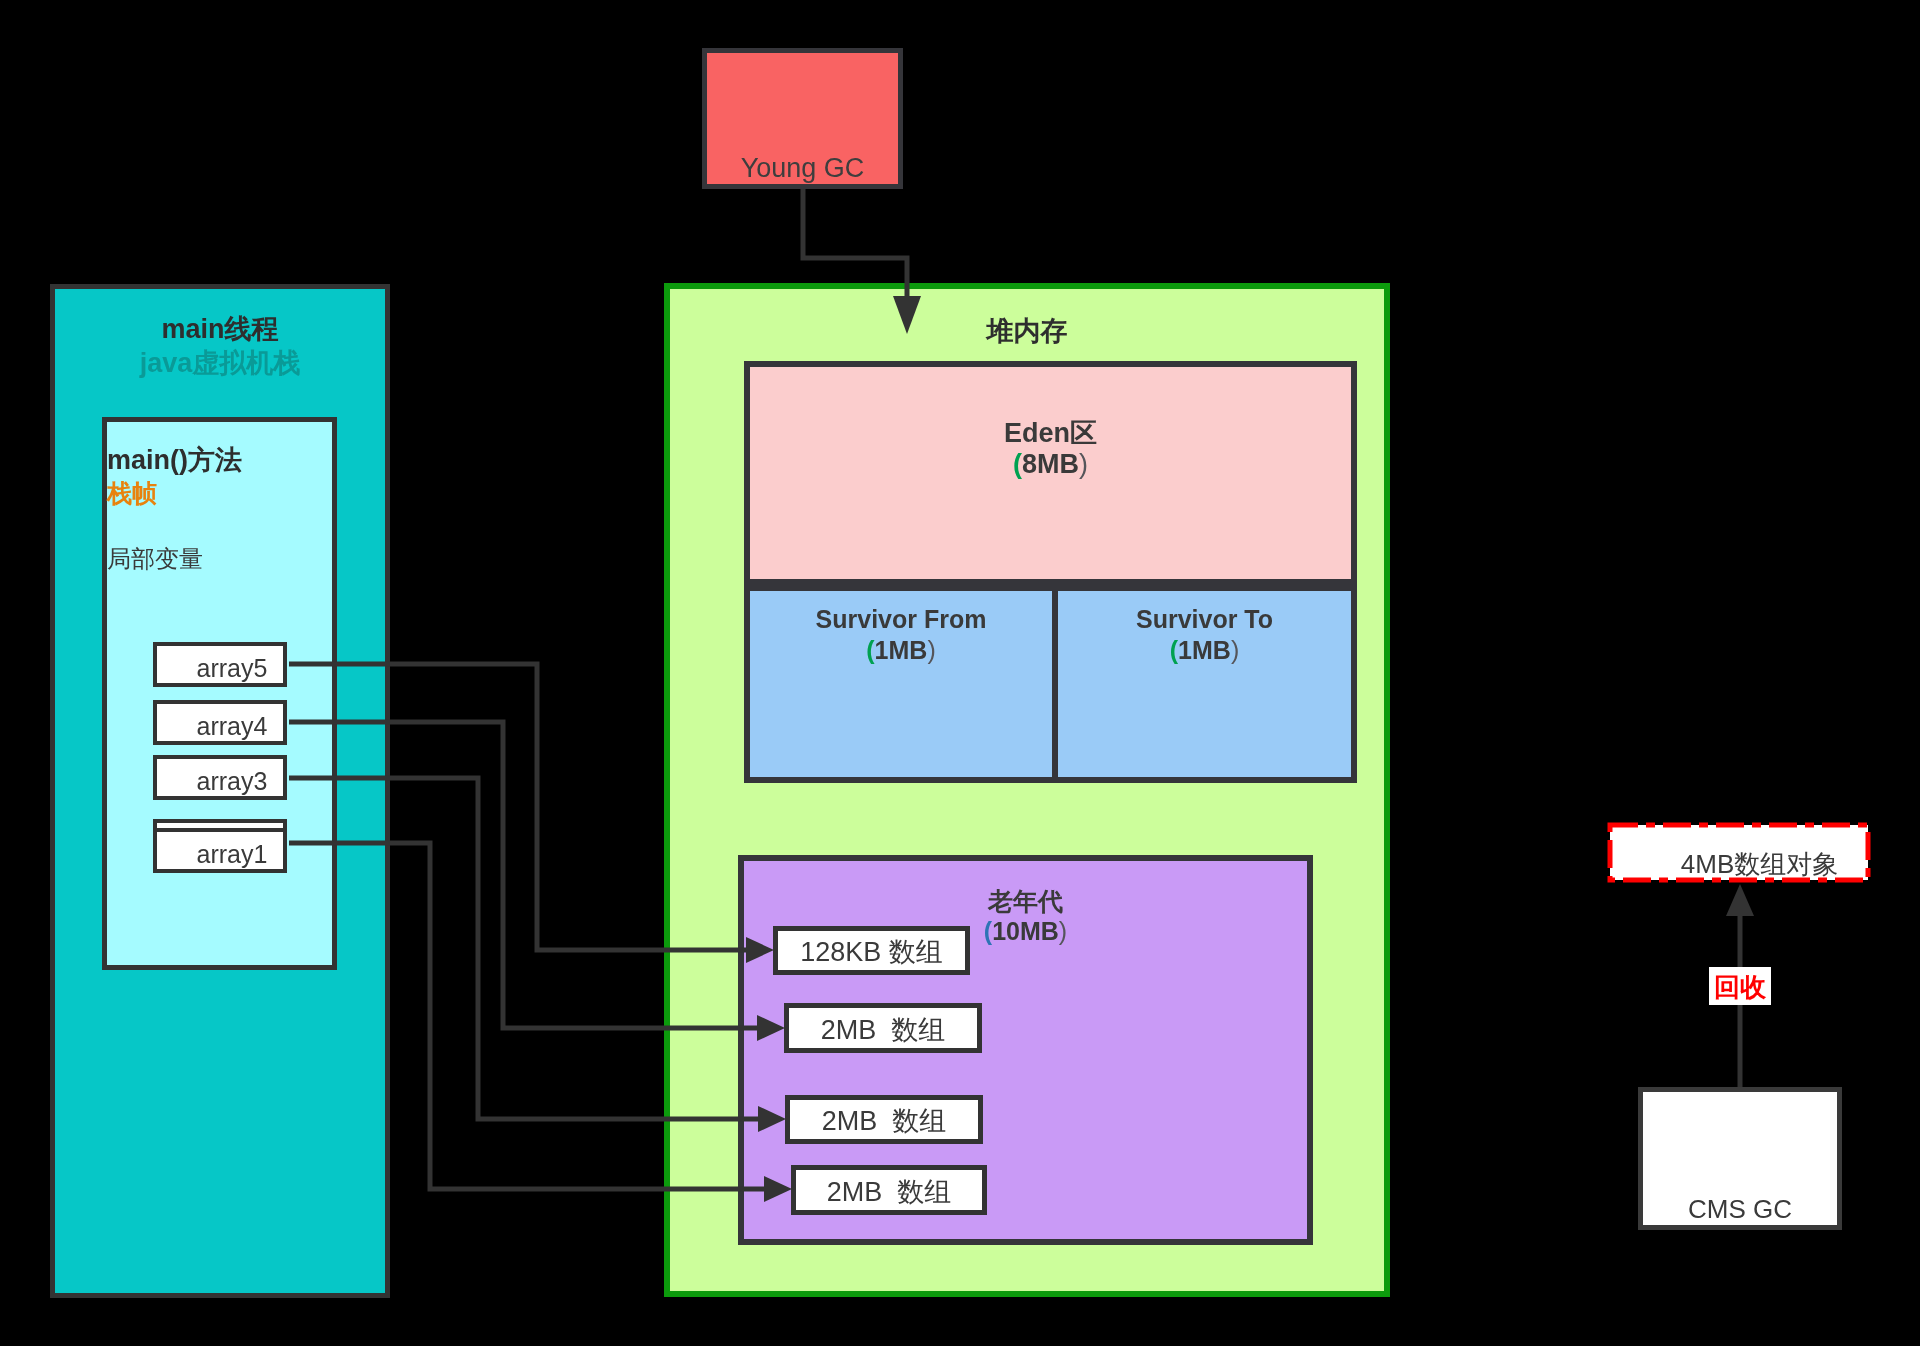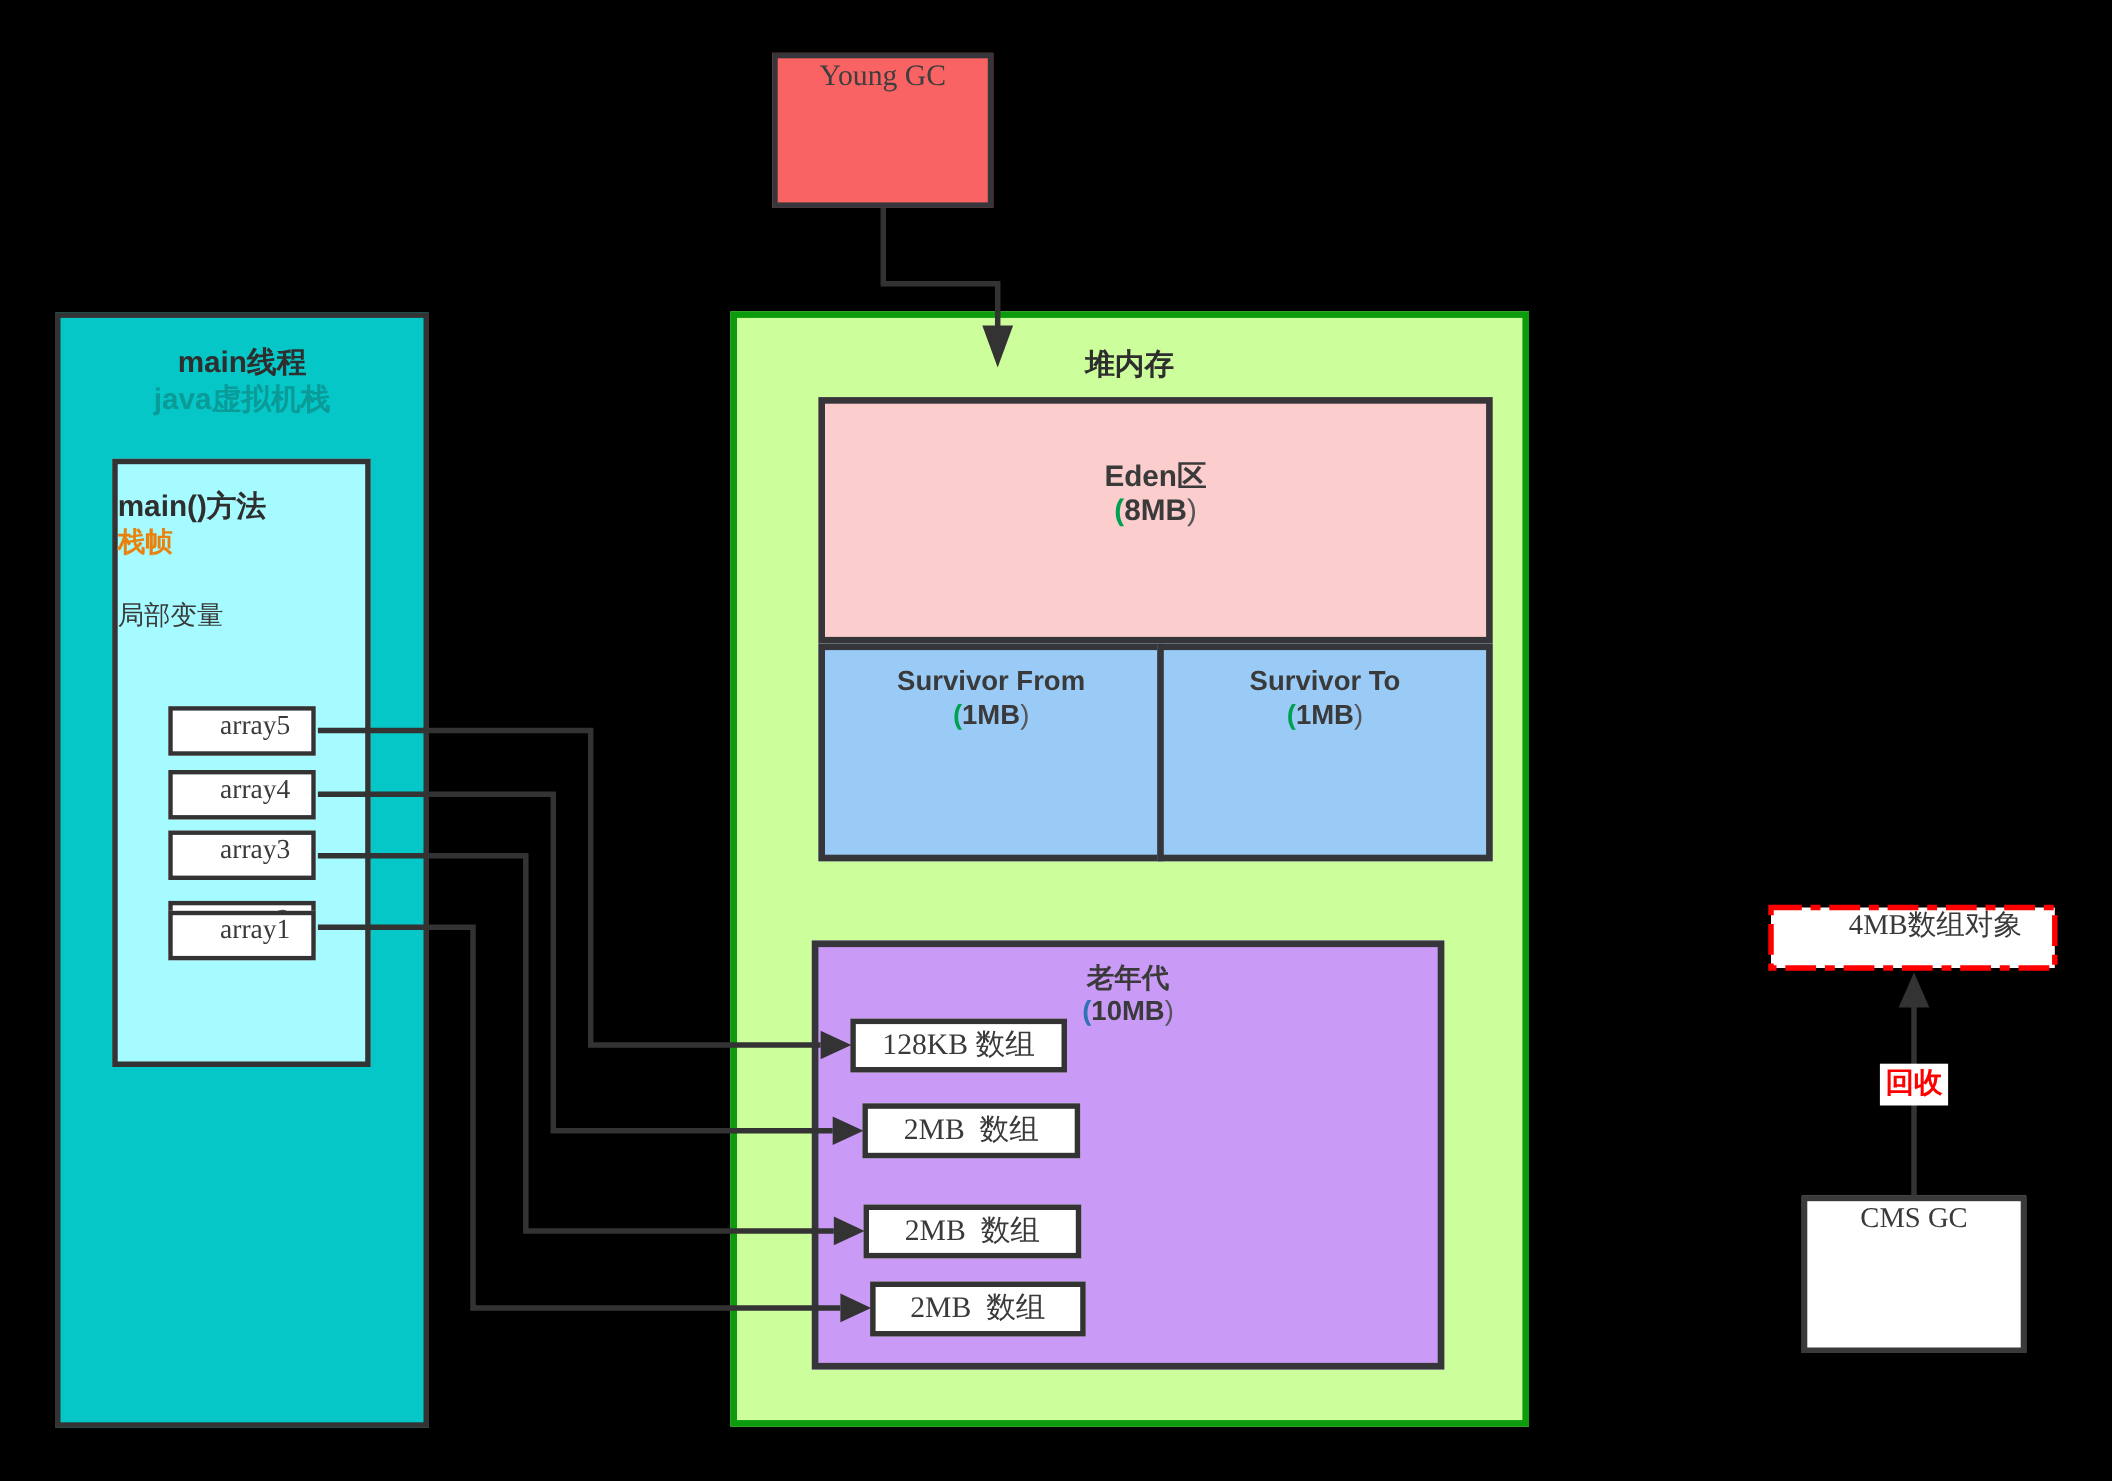--- a/index.html
+++ b/index.html
@@ -7,21 +7,21 @@
   body { font-family: "Liberation Sans", "DejaVu Sans", sans-serif; }
   .stage {
     position: relative;
     width: 1920px;
     height: 1346px;
     background: #000;
     overflow: hidden;
   }
   .abs { position: absolute; }
   .box { position: absolute; border: 5px solid #35353A; }
-  .center-text { display: flex; align-items: flex-start; justify-content: center; text-align: center; font-family: Liberation Serif, serif; }
+  .center-text { display: flex; align-items: flex-end; justify-content: center; text-align: center; }
 
   
   .young-gc {
     left: 702px; top: 48px; width: 201px; height: 141px;
     background: #F96363;
     font-size: 27px; color: #3E3E3E;
   }
 
   
   .stack-panel {
@@ -71,21 +71,21 @@
   }
   .survivor-from { left: 744px; top: 585px; width: 314px; height: 198px; }
   .survivor-to   { left: 1052px; top: 585px; width: 305px; height: 198px; }
   .survivor .line1 { margin-top: 12px; line-height: 1.3; }
 
   .old-gen {
     left: 738px; top: 855px; width: 575px; height: 390px;
     background: #C99AF6; border: 6px solid #35353A;
     text-align: center; font-size: 25px; font-weight: bold; color: #3A3A3A;
   }
-  .old-gen .line1 { margin-top: 13px; line-height: 1.25; }
+  .old-gen .line1 { margin-top: 25px; line-height: 1.25; }
 
   .paren-open-green { color: #00A151; font-weight: bold; }
   .paren-open-blue  { color: #2E74B5; font-weight: bold; }
   .paren-close { color: #55555A; font-weight: normal; }
 
   .obj-box {
     position: absolute;
     background: #FFFFFF; border: 5px solid #333333;
     font-size: 27px; color: #3A3A3A; white-space: pre;
   }

